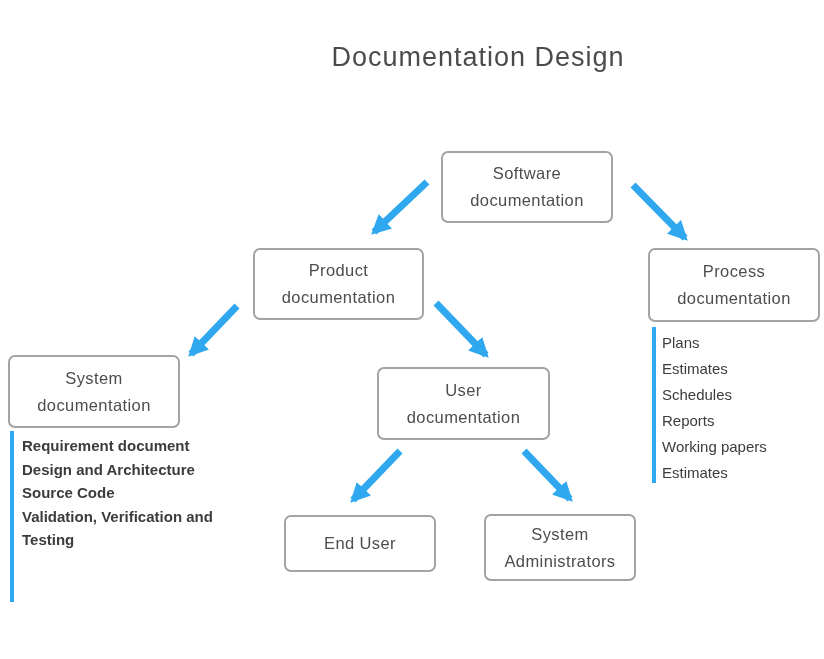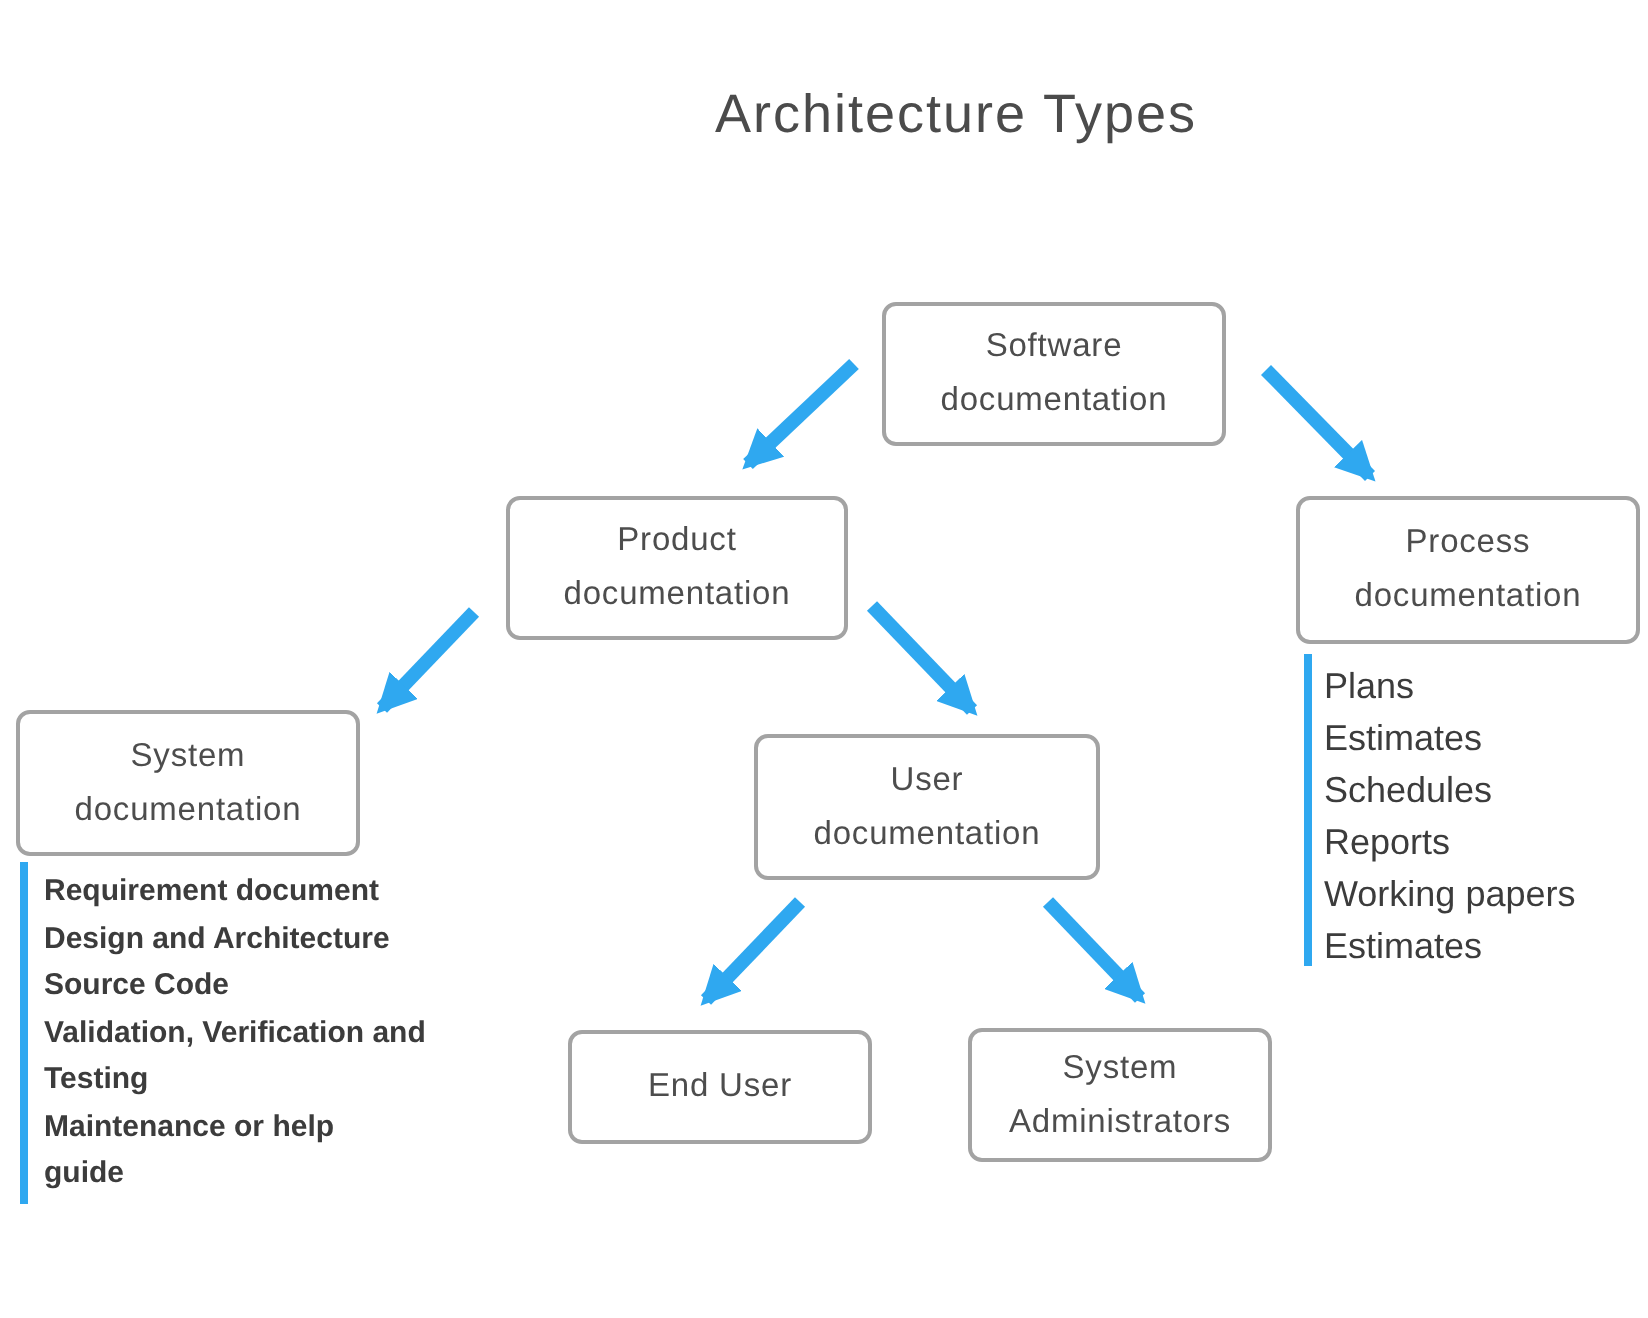--- a/index.html
+++ b/index.html
@@ -60,28 +60,28 @@
   }
   .vline-system{left:10px;top:431px;height:171px;}
   .vline-process{left:652px;top:327px;height:156px;}
 
   .list{
     position:absolute;
     color:var(--listtext);
   }
   .list .list-item{white-space:pre-line;}
   .list-system{left:22px;top:434px;width:222px;font-size:15px;line-height:23.5px;font-weight:bold;}
-  .list-process{left:662px;top:330px;width:160px;font-size:18px;line-height:26px;}
+  .list-process{left:662px;top:330px;width:160px;font-size:15px;line-height:26px;}
 </style>
 </head>
 <body>
 
 <div class="canvas">
 
-  <div class="title">Architecture Types</div>
+  <div class="title">Documentation Design</div>
 
   <svg class="arrow-layer" viewBox="0 0 824 659">
     <defs>
       <marker id="ah" viewBox="0 0 10 10" refX="8" refY="5" markerWidth="2.8" markerHeight="2.8" orient="auto">
         <path class="arrowhead" d="M0,0 L10,5 L0,10 z"></path>
       </marker>
     </defs>
     <line class="arrow" x1="427" y1="182" x2="374" y2="232" marker-end="url(#ah)"></line>
     <line class="arrow" x1="633" y1="185" x2="685" y2="238" marker-end="url(#ah)"></line>
     <line class="arrow" x1="237" y1="306" x2="191" y2="354" marker-end="url(#ah)"></line>
@@ -106,22 +106,20 @@
 
   <div class="vline vline-system"></div>
   <div class="vline vline-process"></div>
 
   <div class="list list-system">
       <div class="list-item">Requirement document</div>
       <div class="list-item">Design and Architecture</div>
       <div class="list-item">Source Code</div>
       <div class="list-item">Validation, Verification and
 Testing</div>
-      <div class="list-item">Maintenance or help
-guide</div>
     </div>
   <div class="list list-process">
       <div class="list-item">Plans</div>
       <div class="list-item">Estimates</div>
       <div class="list-item">Schedules</div>
       <div class="list-item">Reports</div>
       <div class="list-item">Working papers</div>
       <div class="list-item">Estimates</div>
     </div>
 

